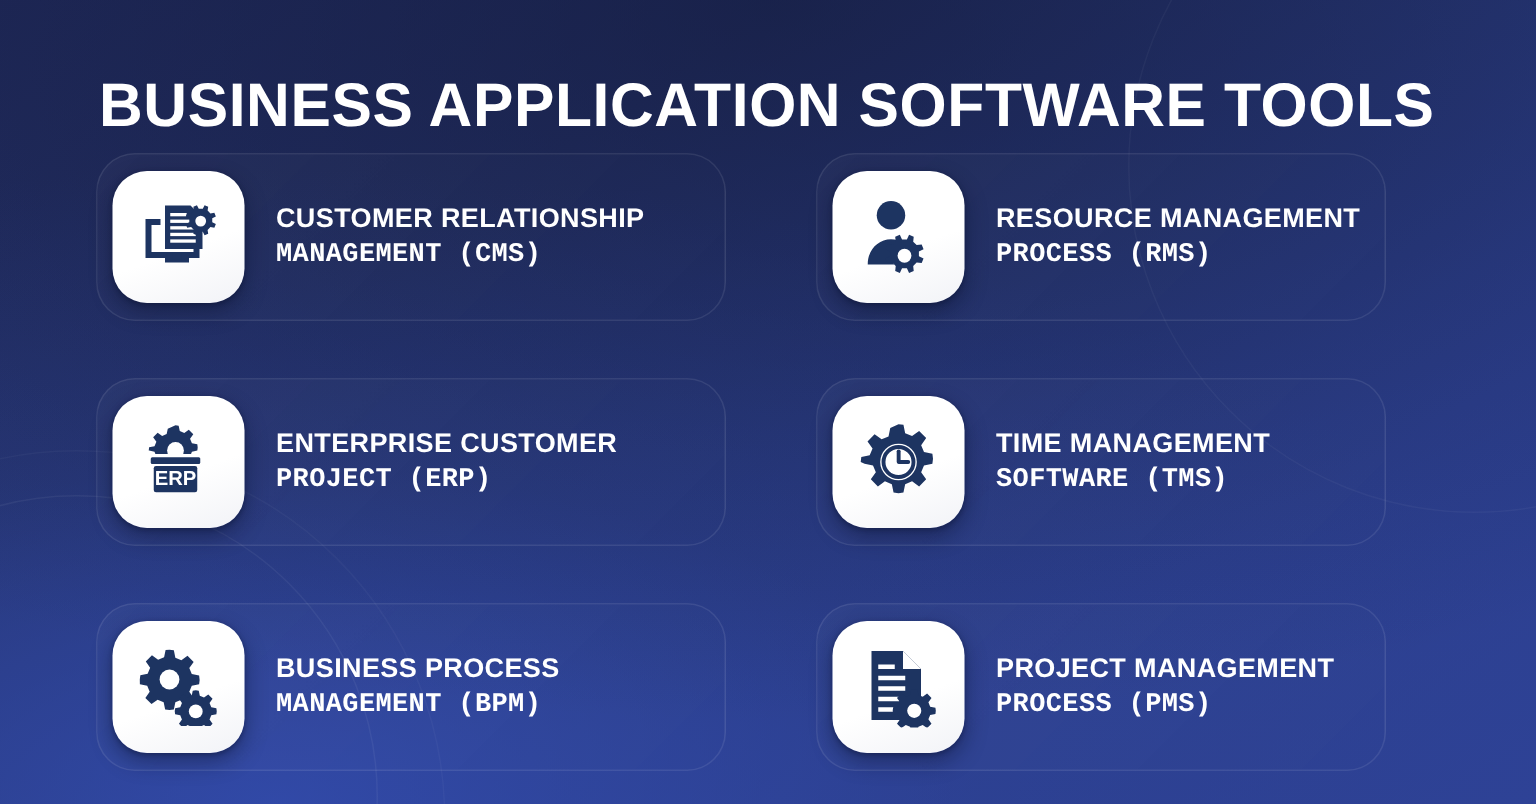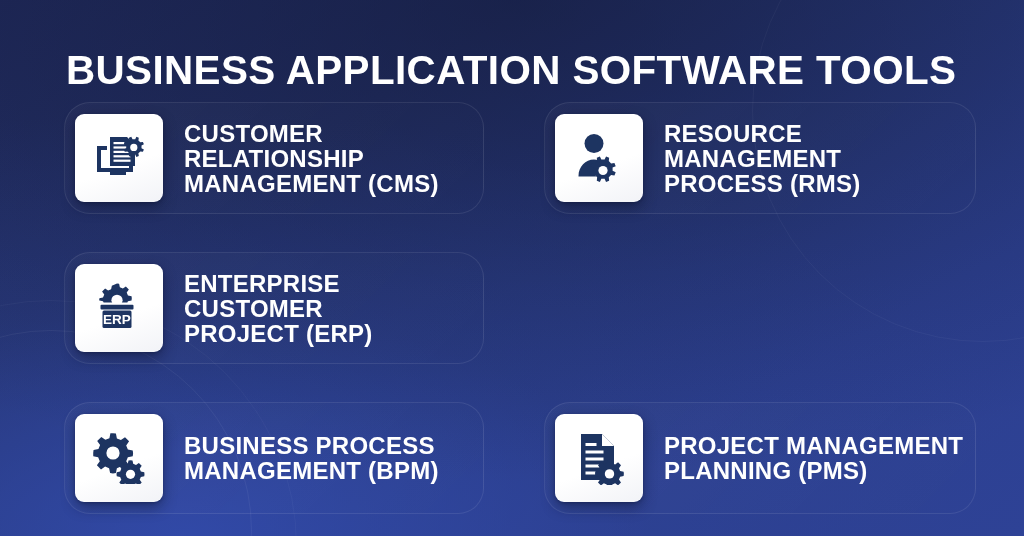--- a/index.html
+++ b/index.html
@@ -77,48 +77,48 @@
     top: 6px;
     height: 112px;
     border-radius: 26px;
     border: 1.5px solid rgba(255,255,255,0.085);
     background: linear-gradient(135deg, rgba(255,255,255,0.030) 0%, rgba(255,255,255,0.012) 55%, rgba(255,255,255,0.004) 100%);
     box-sizing: border-box;
     display: flex;
     align-items: center;
   }
   .card.left  { left: 64px;  width: 420px; }
-  .card.right { left: 544px; width: 432px; }
+  .card.right { left: 544px; width: 380px; }
 
   
   .icon-tile {
     position: relative;
     flex: 0 0 auto;
     width: 88px;
     height: 88px;
     margin-left: 10px;
-    border-radius: 9px;
+    border-radius: 23px;
     background: linear-gradient(160deg, #ffffff 0%, #ffffff 58%, #f2f3f7 100%);
     box-shadow: 0 6px 14px rgba(8,14,40,0.42), 0 1px 3px rgba(8,14,40,0.30);
     display: flex;
     align-items: center;
     justify-content: center;
   }
   .icon-tile svg { display: block; }
 
   
   .label {
     margin-left: 21px;
     color: #ffffff;
-    font-size: 24px;
+    font-size: 18px;
     line-height: 25px;
     font-weight: 700;
     letter-spacing: 0.25px;
   }
-  .label .l2 { display: block; }
+  .label .l2 { display: block; font-family: Liberation Mono, monospace; }
 </style>
 </head>
 <body>
 
 <div id="canvas">
 
   <div class="bg-base"></div>
   <div class="bg-glow"></div>
   <div class="bg-vignette"></div>
   <div class="bg-arc arc-a"></div>
@@ -196,20 +196,37 @@
               <text x="25" y="40.6" font-family="Liberation Sans, sans-serif" font-size="13.5" font-weight="700" text-anchor="middle" fill="#ffffff">ERP</text>
             </g>
           </svg>
         </div>
         <div class="label">
           <span class="l1">ENTERPRISE CUSTOMER</span>
           <span class="l2">PROJECT (ERP)</span>
         </div>
       </div>
 
+      <div class="card right">
+        <div class="icon-tile">
+          <svg width="52" height="52" viewBox="0 0 52 52" aria-hidden="true">
+            <g fill="#1d3461">
+              <path d="M26 0.8l3.3 0.4 1.15 5.6 4.6 1.9 4.7-3.35 4.7 4.7-3.35 4.7 1.9 4.6 5.6 1.15 0.4 3.3-0.4 3.3-5.6 1.15-1.9 4.6 3.35 4.7-4.7 4.7-4.7-3.35-4.6 1.9-1.15 5.6-3.3 0.4-3.3-0.4-1.15-5.6-4.6-1.9-4.7 3.35-4.7-4.7 3.35-4.7-1.9-4.6-5.6-1.15L0.8 26l0.4-3.3 5.6-1.15 1.9-4.6-3.35-4.7 4.7-4.7 4.7 3.35 4.6-1.9 1.15-5.6z"></path>
+              <circle cx="26" cy="26" r="12.2" fill="#ffffff"></circle>
+              <circle cx="26" cy="26" r="10" fill="none" stroke="#1d3461" stroke-width="2.6"></circle>
+              <rect x="24.8" y="17.6" width="2.6" height="9.6" rx="1.3"></rect>
+              <rect x="25.2" y="24.7" width="8.6" height="2.6" rx="1.3"></rect>
+            </g>
+          </svg>
+        </div>
+        <div class="label">
+          <span class="l1">TIME MANAGEMENT</span>
+          <span class="l2">SOFTWARE (TMS)</span>
+        </div>
+      </div>
 
     </div>
 
     <div class="row">
 
       <div class="card left">
         <div class="icon-tile">
           <svg width="54" height="52" viewBox="0 0 54 52" aria-hidden="true">
             <g fill="#1d3461">
 
@@ -240,20 +257,20 @@
               <rect x="11.5" y="33.5" width="14" height="3" fill="#ffffff"></rect>
               <rect x="11.5" y="40.5" width="10" height="3" fill="#ffffff"></rect>
 
               <path d="M35.5 28.5l2.05 0.25 0.72 3.5 2.87 1.18 2.93-2.06 2.93 2.93-2.06 2.93 1.18 2.87 3.5 0.72 0.25 2.05-0.25 2.05-3.5 0.72-1.18 2.87 2.06 2.93-2.93 2.93-2.93-2.06-2.87 1.18-0.72 3.5-2.05 0.25-2.05-0.25-0.72-3.5-2.87-1.18-2.93 2.06-2.93-2.93 2.06-2.93-1.18-2.87-3.5-0.72-0.25-2.05 0.25-2.05 3.5-0.72 1.18-2.87-2.06-2.93 2.93-2.93 2.93 2.06 2.87-1.18 0.72-3.5z"></path>
               <circle cx="35.5" cy="42.9" r="4.7" fill="#ffffff"></circle>
             </g>
           </svg>
         </div>
         <div class="label">
           <span class="l1">PROJECT MANAGEMENT</span>
-          <span class="l2">PLANNING (PMS)</span>
+          <span class="l2">PROCESS (PMS)</span>
         </div>
       </div>
 
     </div>
 
   </div>
 </div>
 
 </body></html>

